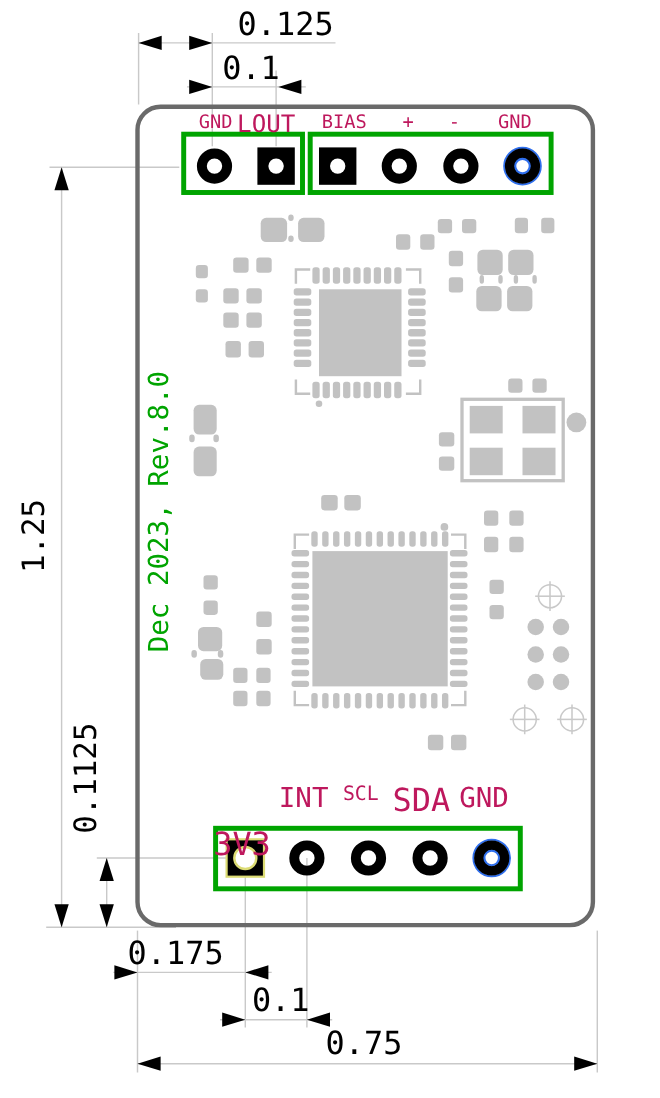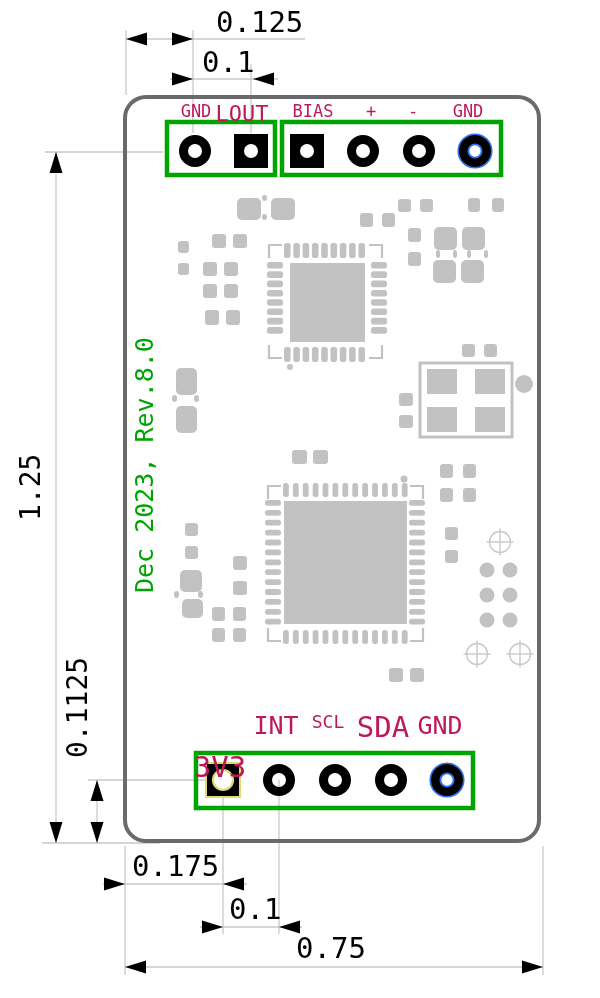--- a/index.html
+++ b/index.html
@@ -294,19 +294,19 @@
       <div class="lbl pinlbl" style="left: 371px; top: 103px; font-size: 17px;">+</div>
       <div class="lbl pinlbl" style="left: 413px; top: 103px; font-size: 17px;">-</div>
       <div class="lbl pinlbl" style="left: 468px; top: 103px; font-size: 17px;">GND</div>
       <div class="lbl pinlbl" style="left: 220px; top: 713px; font-size: 29px; margin-top: 40px;">3V3</div>
       <div class="lbl pinlbl" style="left: 276px; top: 713px; font-size: 25px;">INT</div>
       <div class="lbl pinlbl" style="left: 328px; top: 713px; font-size: 18px;">SCL</div>
       <div class="lbl pinlbl" style="left: 383px; top: 713px; font-size: 29px;">SDA</div>
       <div class="lbl pinlbl" style="left: 440px; top: 713px; font-size: 25px;">GND</div>
       <div class="lbl dimtxt" style="left: 216px; top: 8px;">0.125</div>
       <div class="lbl dimtxt" style="left: 202px; top: 48px;">0.1</div>
-      <div class="lbl dimtxt" style="left: 132px; top: 852px;">0.175</div>
+      <div class="lbl dimtxt" style="left: 116px; top: 852px;">0.175</div>
       <div class="lbl dimtxt" style="left: 229px; top: 895px;">0.1</div>
       <div class="lbl dimtxt" style="left: 296px; top: 934px; text-align: center;">0.75</div>
       <div class="lbl dimtxt-v" style="left: 17px; top: 521px;">1.25</div>
       <div class="lbl dimtxt-v" style="left: 64px; top: 758px;">0.1125</div>
     </div>
 </div>
 
 </body></html>

